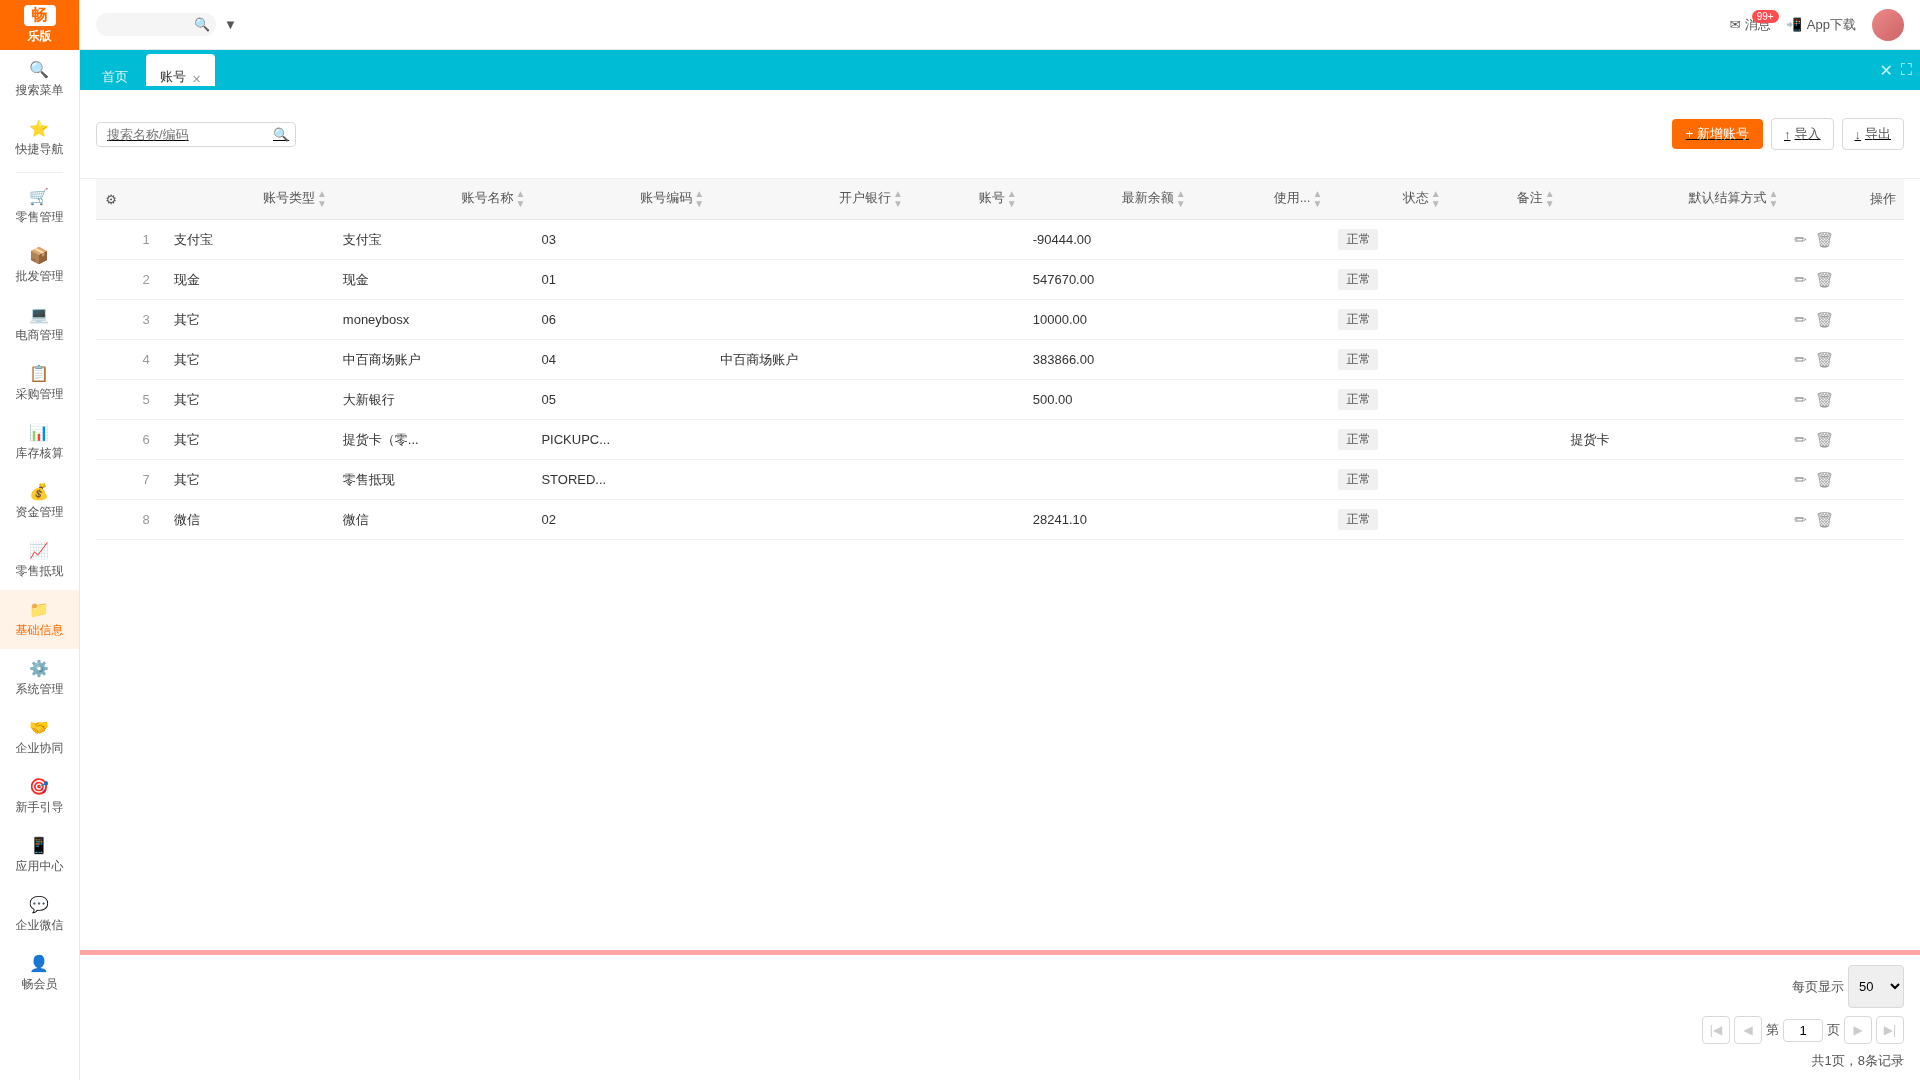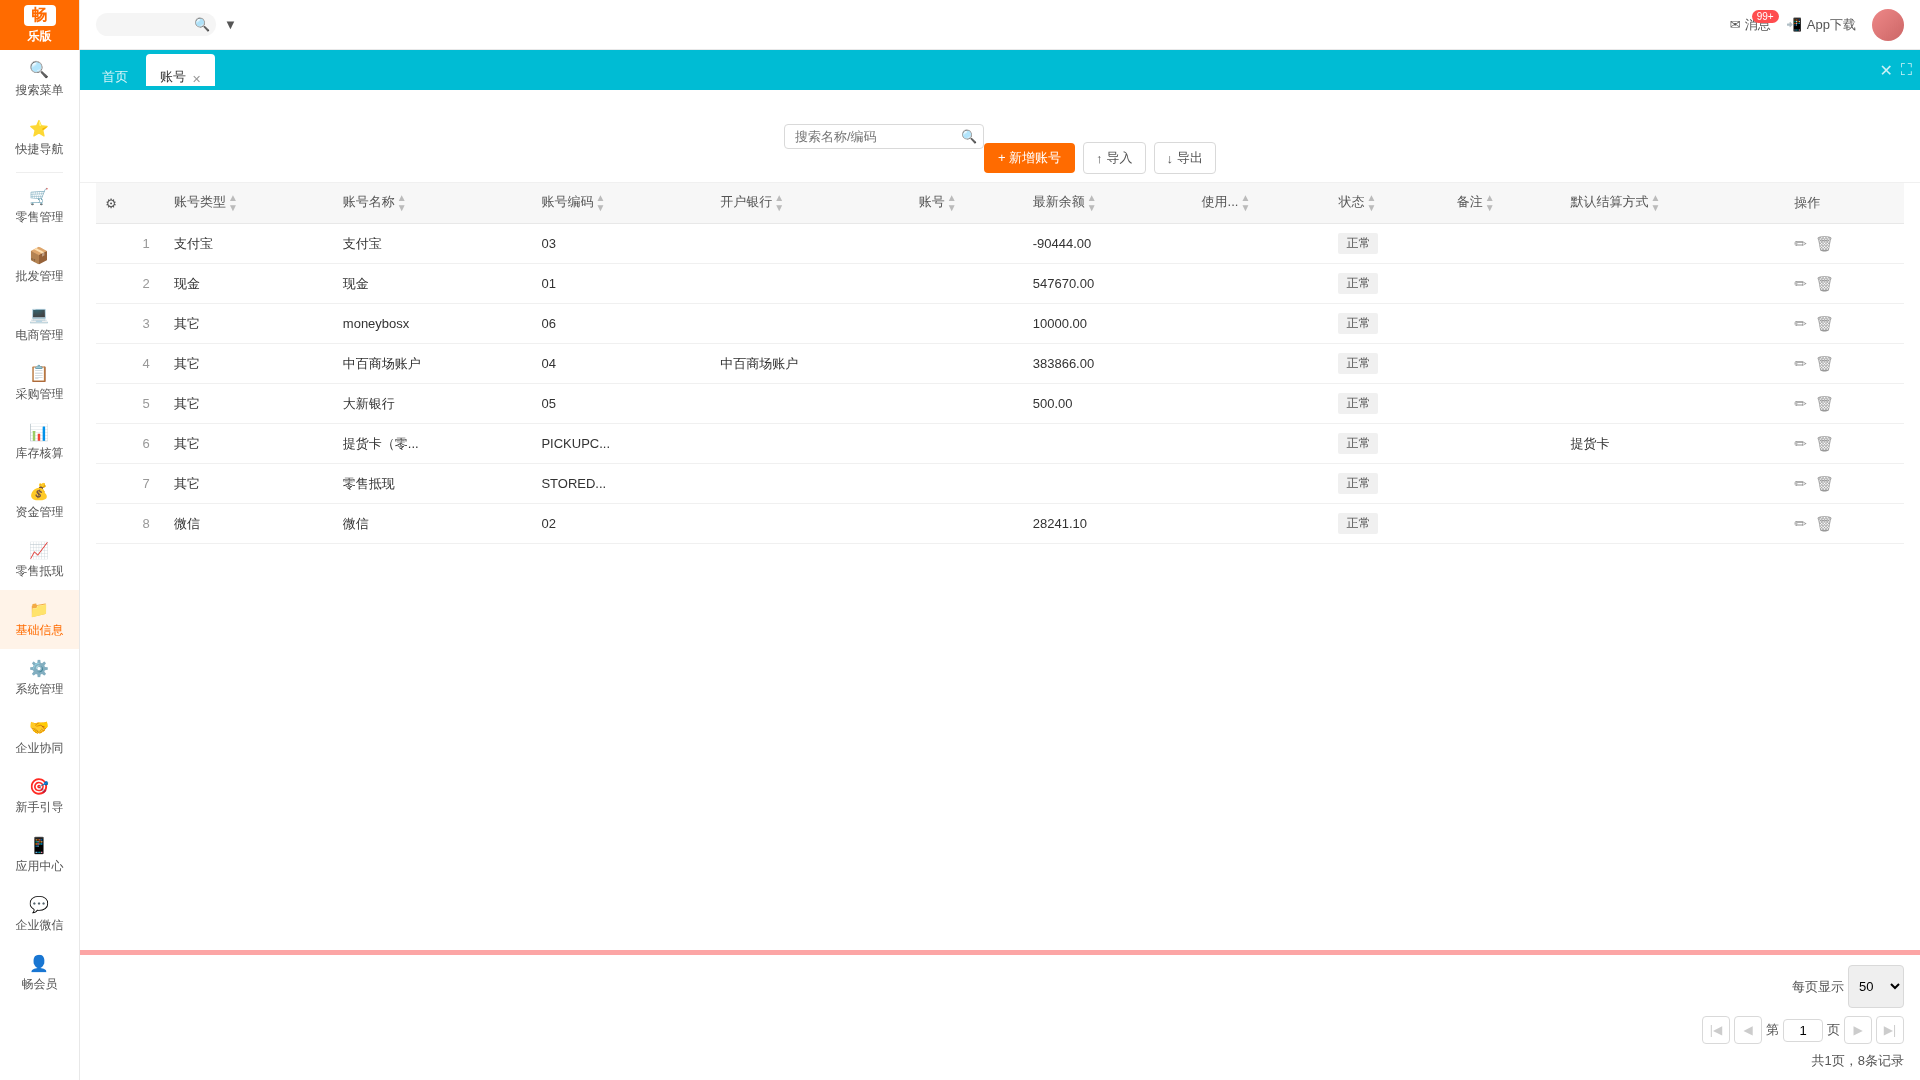--- a/index.html
+++ b/index.html
@@ -197,25 +197,26 @@
     .content {
       flex: 1;
       background: white;
       display: flex;
       flex-direction: column;
       overflow: hidden;
     }
 
     
     .toolbar {
-      padding: 8px 16px;
-      display: flex;
-      align-items: center;
-      justify-content: center;
+      padding: 28px 16px;
+      display: flex;
+      align-items: center;
+      justify-content: space-between;
       border-bottom: 1px solid #f0f0f0;
+      text-decoration: underline;
     }
     .toolbar-left {
       display: flex;
       align-items: center;
       gap: 8px;
     }
     .search-box {
       display: flex;
       align-items: center;
       border: 1px solid #d9d9d9;
@@ -228,21 +229,20 @@
       border: none;
       outline: none;
       font-size: 13px;
       width: 160px;
       color: #999;
     }
     .toolbar-right {
       display: flex;
       align-items: center;
       gap: 8px;
-      margin-top: 44px;
     }
     .btn-primary {
       background: #ff6b00;
       color: white;
       border: none;
       border-radius: 4px;
       padding: 6px 14px;
       cursor: pointer;
       font-size: 13px;
       display: flex;
@@ -271,21 +271,21 @@
     table {
       width: 100%;
       border-collapse: collapse;
       font-size: 13px;
     }
     thead tr {
       background: #f7f7f7;
     }
     thead th {
       padding: 10px 8px;
-      text-align: left;
+      text-align: right;
       color: #555;
       font-weight: 500;
       border-bottom: 1px solid #e8e8e8;
       white-space: nowrap;
     }
     thead th .sort-icons {
       display: inline-flex;
       flex-direction: column;
       vertical-align: middle;
       margin-left: 2px;

